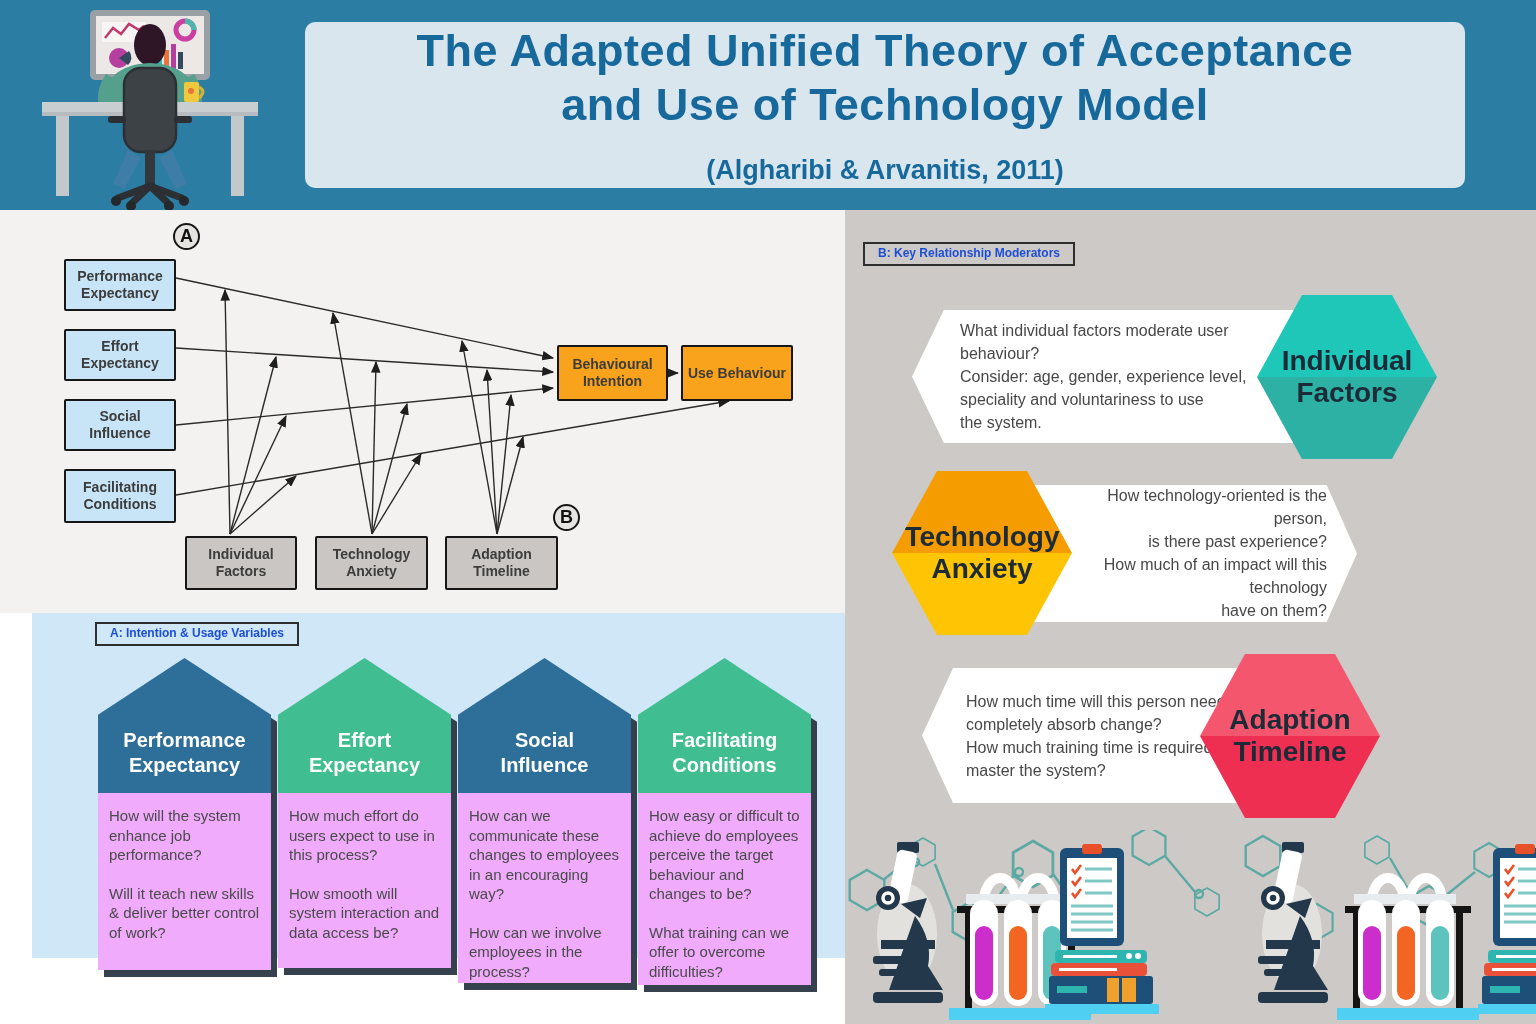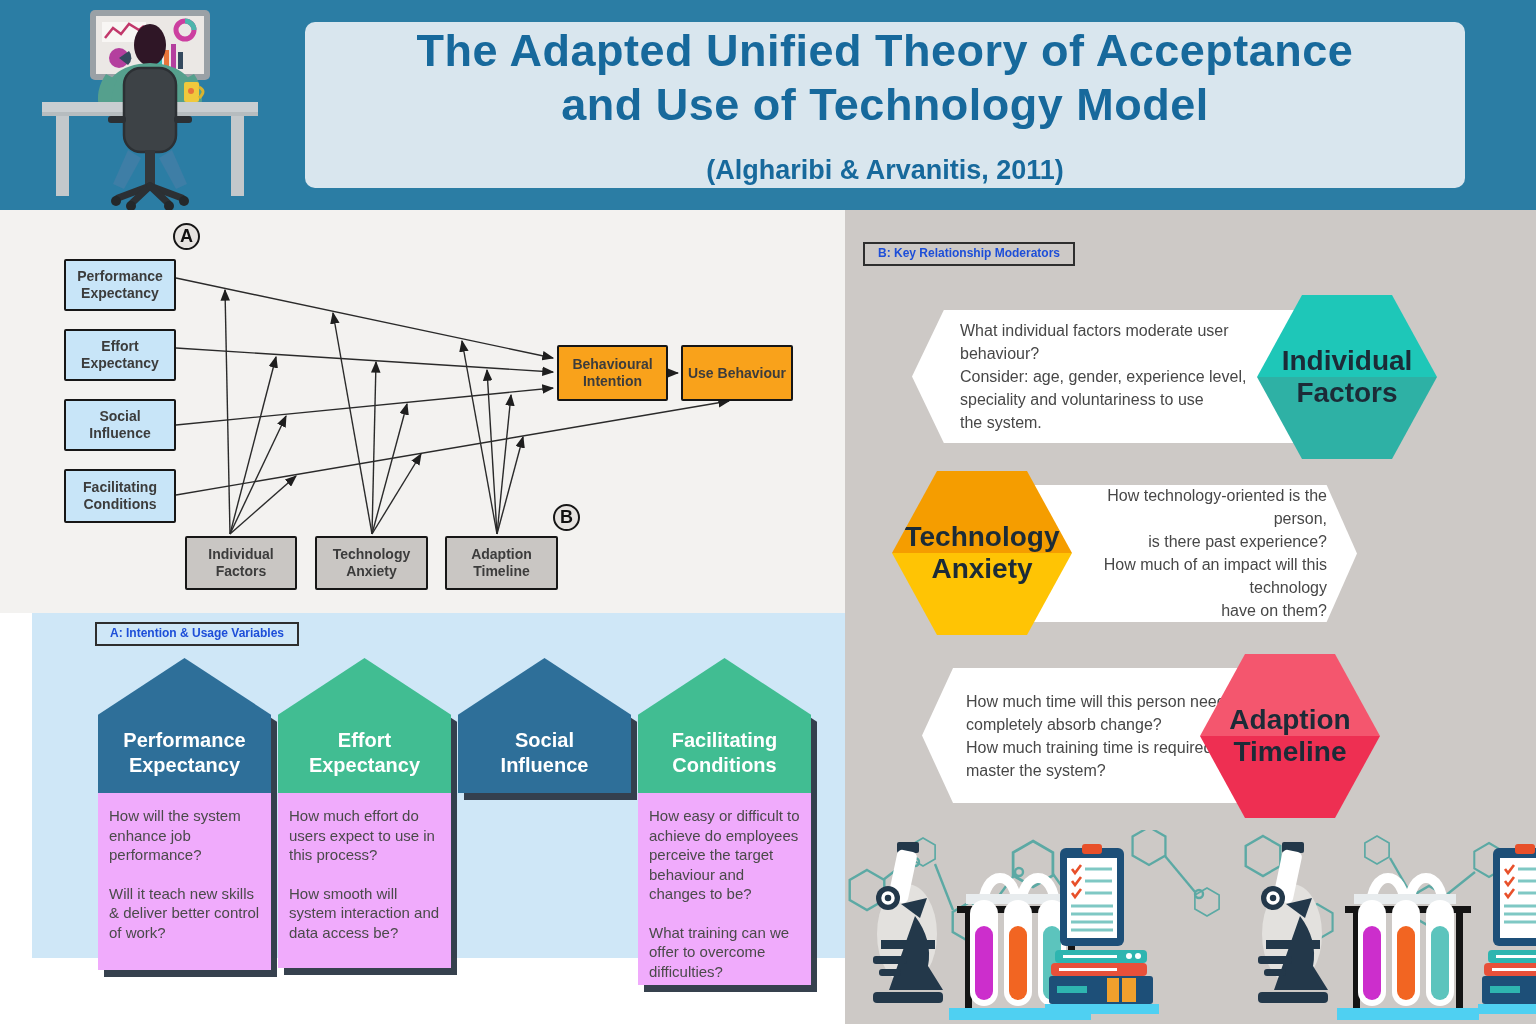--- a/index.html
+++ b/index.html
@@ -211,20 +211,24 @@
         <div class="col-body">
           <p>How much effort do users expect to use in this process?</p>
           <p>How smooth will system interaction and data access be?</p>
         </div>
       </div>
 
       <div class="column col-3">
         <div class="roof" style="background: rgb(46, 111, 153);">
           <div class="roof-title">Social
 Influence</div>
+        </div>
+        <div class="col-body">
+          <p>How can we communicate these changes to employees in an encouraging way?</p>
+          <p>How can we involve employees in the process?</p>
         </div>
       </div>
 
       <div class="column col-4">
         <div class="roof" style="background: rgb(65, 189, 146);">
           <div class="roof-title">Facilitating
 Conditions</div>
         </div>
         <div class="col-body">
           <p>How easy or difficult to achieve do employees perceive the target behaviour and changes to be?</p>

